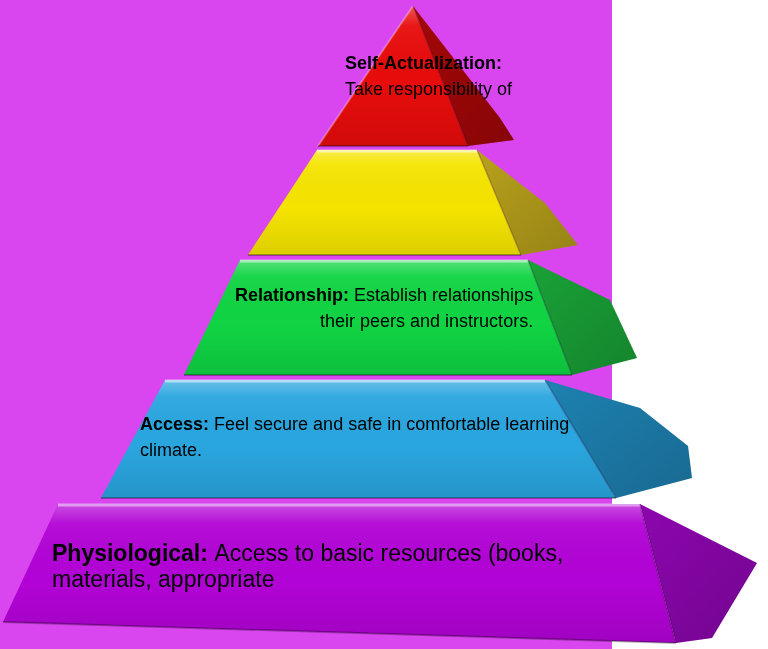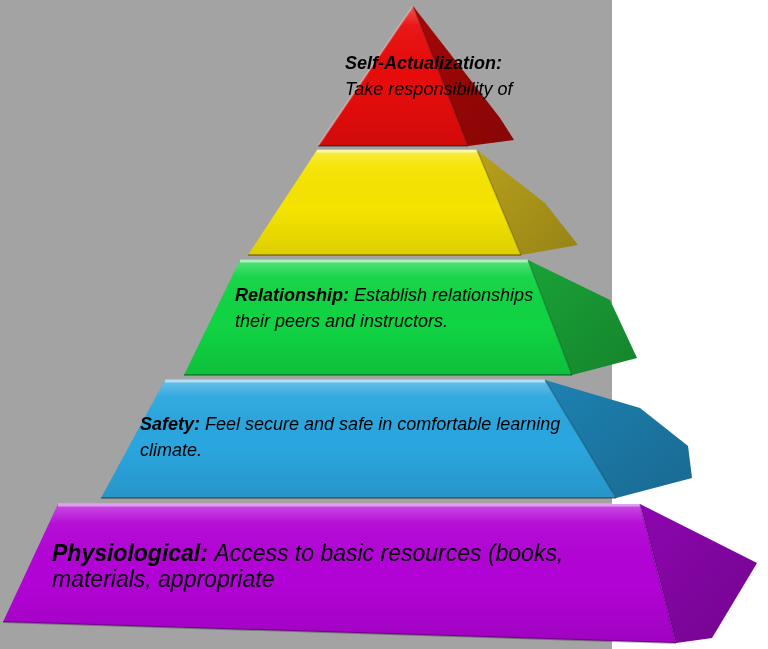--- a/index.html
+++ b/index.html
@@ -1,17 +1,17 @@
 <!DOCTYPE html>
 <html style="--c0f: #e80c0c; --c0s: #a80707; --c1f: #f5e400; --c1s: #bca41c; --c2f: #10d443; --c2s: #1aa538; --c3f: #2aa6df; --c3s: #1e84b5; --c4f: #b203d6; --c4s: #8f06b2;"><head>
 <meta charset="utf-8">
 <style>
   html,body{margin:0;padding:0;background:#ffffff;}
   body{width:768px;height:649px;overflow:hidden;font-family:"Liberation Sans",sans-serif;}
-  .stage{position:relative;width:612px;height:649px;background:#a3a3a3;font-style:italic;}
+  .stage{position:relative;width:612px;height:649px;background:#d946ef;}
   .pyr-svg{position:absolute;left:0;top:0;}
   .txt{position:absolute;color:#000;font-size:18px;line-height:26px;white-space:pre-wrap;}
   .b{font-weight:bold;}
   .b::after{content:" ";}
   .txt-red{left:345px;top:50px;}
   .txt-yellow{left:305px;top:166px;}
   .txt-green{left:235px;top:282px;}
   .txt-blue{left:140px;top:411px;}
   .txt-purple{left:52px;top:540px;font-size:23px;}
 </style>
@@ -81,19 +81,19 @@
       <polygon points="413,6 468,146 318,146" fill="url(#shadeV)"></polygon>
       <line x1="413" y1="6" x2="318" y2="146" stroke="rgba(255,255,255,0.30)" stroke-width="2"></line>
       <line x1="318" y1="146" x2="468" y2="146" stroke="rgba(0,0,0,0.30)" stroke-width="2"></line>
       <line x1="413" y1="6" x2="468" y2="146" stroke="rgba(0,0,0,0.22)" stroke-width="1.5"></line>
     </g>
   </svg>
 
   <div class="txt txt-red" style="color: rgb(0, 0, 0);"><span class="b">Self-Actualization:</span><br><span>Take responsibility of</span><br></div>
 
 
-  <div class="txt txt-green" style="color: rgb(0, 0, 0);"><span class="b">Relationship:</span><span>Establish relationships</span><br><span>their peers and instructors.</span></div>
+  <div class="txt txt-green" style="color: rgb(0, 0, 0); text-align: right;"><span class="b">Relationship:</span><span>Establish relationships</span><br><span>their peers and instructors.</span></div>
 
-  <div class="txt txt-blue" style="color: rgb(0, 0, 0);"><span class="b">Safety:</span><span>Feel secure and safe in comfortable learning</span><br><span>climate.</span></div>
+  <div class="txt txt-blue" style="color: rgb(0, 0, 0);"><span class="b">Access:</span><span>Feel secure and safe in comfortable learning</span><br><span>climate.</span></div>
 
   <div class="txt txt-purple" style="color: rgb(0, 0, 0);"><span class="b">Physiological:</span><span>Access to basic resources (books, materials, appropriate</span><br></div>
 
 </div>
 
 </body></html>

